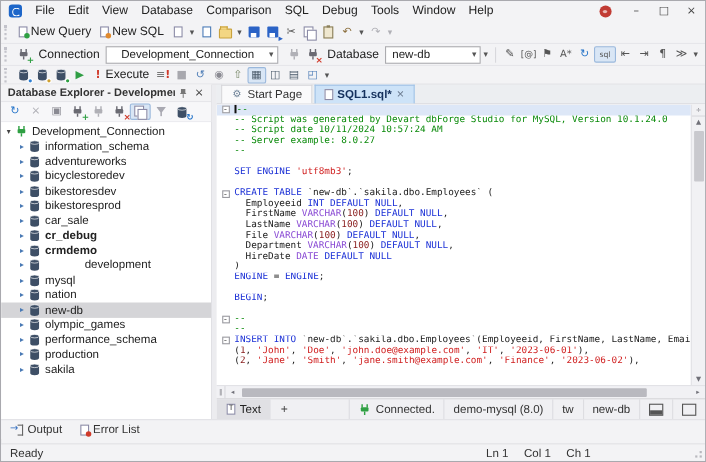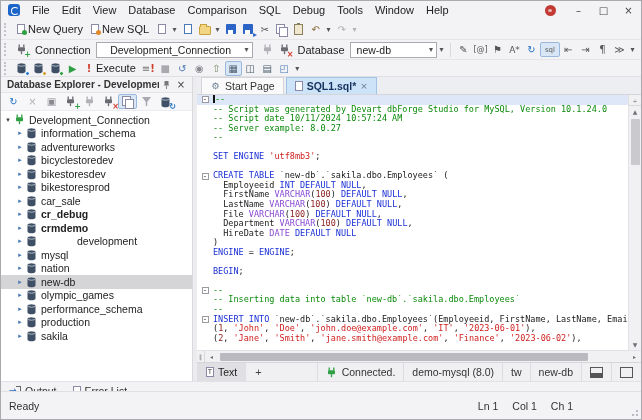--- a/index.html
+++ b/index.html
@@ -89,22 +89,22 @@
   .footright{margin-left:auto;display:flex;align-items:center;height:100%;}
   .fitem{display:flex;align-items:center;gap:4px;padding:0 8px;height:100%;border-left:1px solid #dddde1;font-size:10.5px;color:#333;}
   .wicon{width:13px;height:11px;border:1px solid #555;position:relative;flex:none;display:inline-block;}
   .wicon.fill::after{content:"";position:absolute;left:0;right:0;bottom:0;height:4px;background:#555;}
   
   .bottombar{position:absolute;left:0;right:0;bottom:20px;height:18px;background:#f3f3f5;display:flex;align-items:center;border-top:1px solid #e2e2e6;}
   .btab{display:flex;align-items:center;gap:4px;padding:0 8px;font-size:10.5px;color:#333;}
   .outicn{width:12px;height:10px;position:relative;flex:none;}
   .outicn::after{content:"";position:absolute;right:0;top:0;bottom:0;width:4px;border:1px solid #666;border-left:none;}
   .outicn i{position:absolute;left:0;top:-1px;font-style:normal;color:#2e6bbf;font-size:9px;font-family:"DejaVu Sans",sans-serif;}
-  .statusbar{position:absolute;left:0;right:0;bottom:0;height:28px;background:#f3f3f5;border-top:1px solid #e0e0e4;display:flex;align-items:center;font-size:10.5px;color:#333;}
-  .stright{margin-left:auto;display:flex;gap:14px;margin-right:68px;}
+  .statusbar{position:absolute;left:0;right:0;bottom:0;height:16px;background:#f3f3f5;border-top:1px solid #e0e0e4;display:flex;align-items:center;font-size:10.5px;color:#333;}
+  .stright{margin-left:auto;display:flex;gap:14px;margin-right:104px;}
   .gripdots{position:absolute;right:3px;bottom:3px;width:8px;height:8px;}
   .gripdots::after{content:"";position:absolute;right:0;bottom:0;width:2px;height:2px;background:#b9b9bf;
       box-shadow:-4px 0 #b9b9bf,0 -4px #b9b9bf;}
   .pin-svg{display:inline-flex;width:14px;justify-content:center;}
 </style>
 </head>
 <body>
 
 <div class="win">
 
@@ -528,21 +528,20 @@
             <div class="code-line"><span class="gut"></span><span class="ctext"><span class="tk-pl">  LastName </span><span class="tk-typ">VARCHAR</span><span class="tk-pl">(</span><span class="tk-num">100</span><span class="tk-pl">) </span><span class="tk-kw">DEFAULT NULL</span><span class="tk-pl">,</span></span></div>
             <div class="code-line"><span class="gut"></span><span class="ctext"><span class="tk-pl">  File </span><span class="tk-typ">VARCHAR</span><span class="tk-pl">(</span><span class="tk-num">100</span><span class="tk-pl">) </span><span class="tk-kw">DEFAULT NULL</span><span class="tk-pl">,</span></span></div>
             <div class="code-line"><span class="gut"></span><span class="ctext"><span class="tk-pl">  Department </span><span class="tk-typ">VARCHAR</span><span class="tk-pl">(</span><span class="tk-num">100</span><span class="tk-pl">) </span><span class="tk-kw">DEFAULT NULL</span><span class="tk-pl">,</span></span></div>
             <div class="code-line"><span class="gut"></span><span class="ctext"><span class="tk-pl">  HireDate </span><span class="tk-typ">DATE</span><span class="tk-pl"> </span><span class="tk-kw">DEFAULT NULL</span></span></div>
             <div class="code-line"><span class="gut"></span><span class="ctext"><span class="tk-pl">)</span></span></div>
             <div class="code-line"><span class="gut"></span><span class="ctext"><span class="tk-kw">ENGINE</span><span class="tk-pl"> = </span><span class="tk-kw">ENGINE</span><span class="tk-pl">;</span></span></div>
             <div class="code-line"><span class="gut"></span><span class="ctext"></span></div>
             <div class="code-line"><span class="gut"></span><span class="ctext"><span class="tk-kw">BEGIN</span><span class="tk-pl">;</span></span></div>
             <div class="code-line"><span class="gut"></span><span class="ctext"></span></div>
             <div class="code-line"><span class="gut"><span class="fbox">-</span></span><span class="ctext"><span class="tk-cm">--</span></span></div>
-            <div class="code-line"><span class="gut"></span><span class="ctext"><span class="tk-cm">-- Inserting data into table `new-db`.`sakila.dbo.Employees`</span></span></div>
             <div class="code-line"><span class="gut"></span><span class="ctext"><span class="tk-cm">--</span></span></div>
             <div class="code-line"><span class="gut"><span class="fbox">-</span></span><span class="ctext"><span class="tk-kw">INSERT INTO </span><span class="tk-pl">`new-db`.`sakila.dbo.Employees`(Employeeid, FirstName, LastName, Email, Department, HireDate)</span></span></div>
             <div class="code-line"><span class="gut"></span><span class="ctext"><span class="tk-pl">(</span><span class="tk-num">1</span><span class="tk-pl">, </span><span class="tk-str">'John'</span><span class="tk-pl">, </span><span class="tk-str">'Doe'</span><span class="tk-pl">, </span><span class="tk-str">'john.doe@example.com'</span><span class="tk-pl">, </span><span class="tk-str">'IT'</span><span class="tk-pl">, </span><span class="tk-str">'2023-06-01'</span><span class="tk-pl">),</span></span></div>
             <div class="code-line"><span class="gut"></span><span class="ctext"><span class="tk-pl">(</span><span class="tk-num">2</span><span class="tk-pl">, </span><span class="tk-str">'Jane'</span><span class="tk-pl">, </span><span class="tk-str">'Smith'</span><span class="tk-pl">, </span><span class="tk-str">'jane.smith@example.com'</span><span class="tk-pl">, </span><span class="tk-str">'Finance'</span><span class="tk-pl">, </span><span class="tk-str">'2023-06-02'</span><span class="tk-pl">),</span></span></div>
           </div>
         <div class="vscroll">
           <span class="sbtn" style="border-bottom:1px solid #d8d8dc">÷</span>
           <span class="sbtn">▲</span>
           <span class="vthumb"></span>
           <span class="sbtn" style="margin-top:auto">▼</span>

